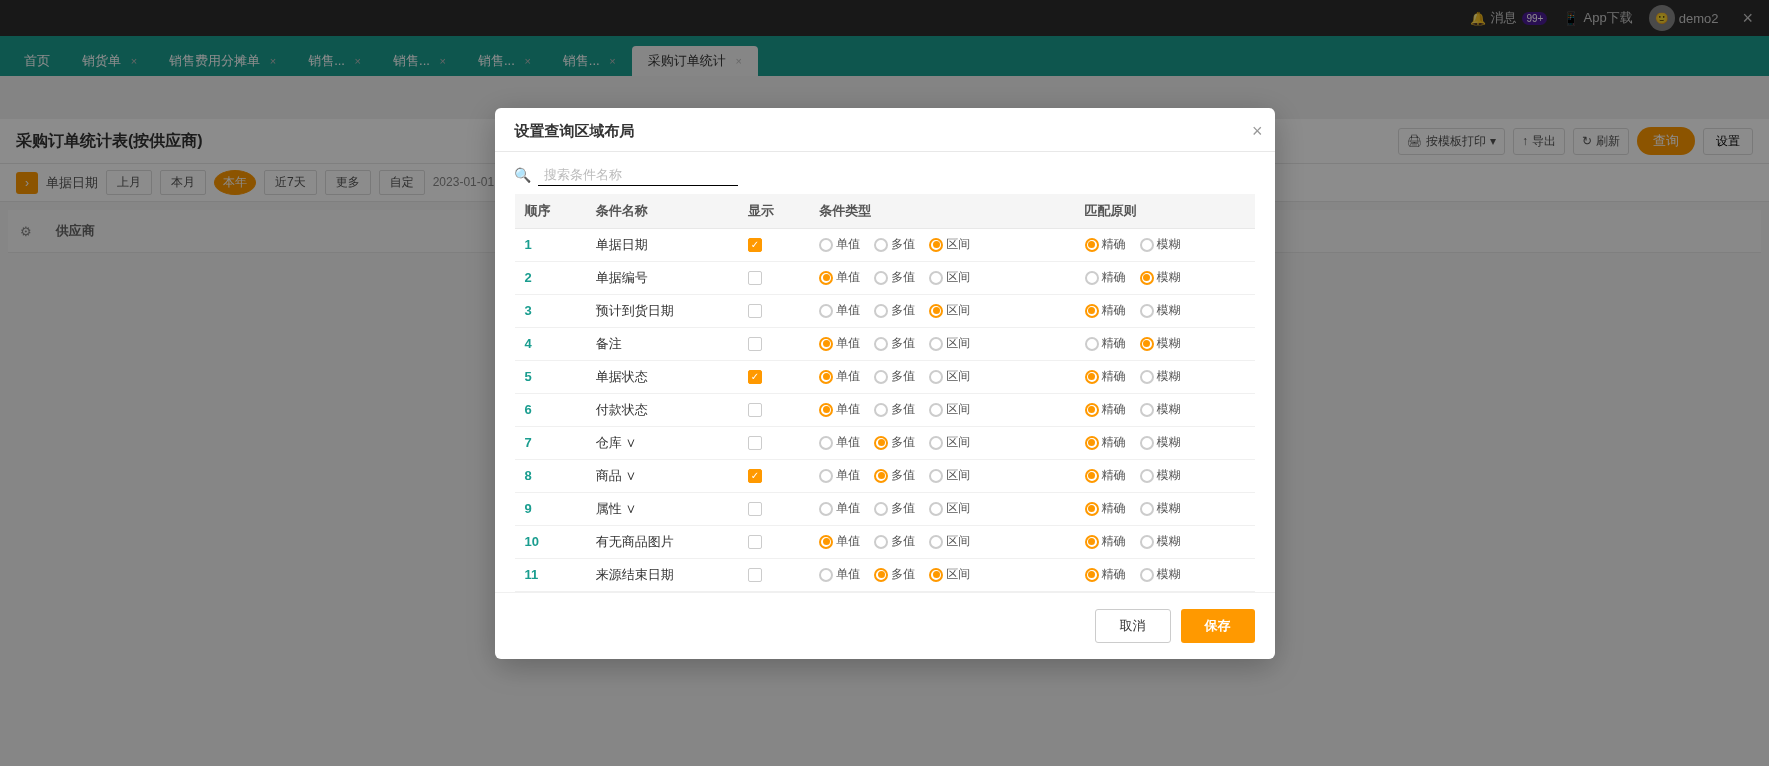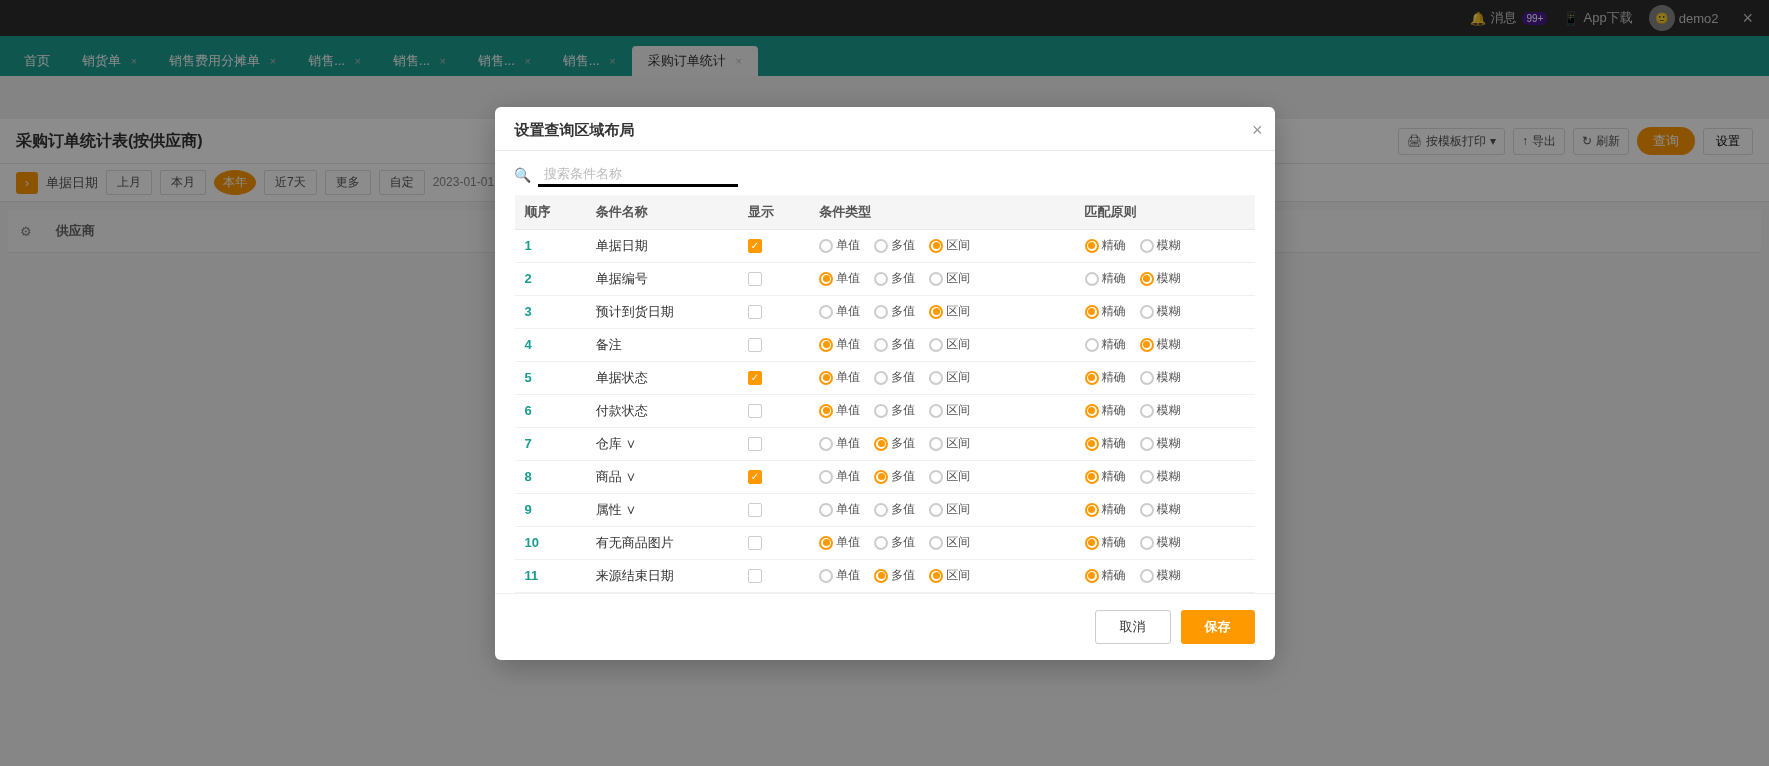--- a/index.html
+++ b/index.html
@@ -267,21 +267,21 @@
     
     .modal-search {
       padding: 12px 20px 8px 20px;
       display: flex;
       align-items: center;
       gap: 6px;
     }
     .modal-search-icon { color: #bbb; font-size: 14px; }
     .modal-search-input {
       border: none;
-      border-bottom: 3px solid #000000;
+      border-bottom: 1px solid #000000;
       outline: none;
       font-size: 13px;
       color: #14532d;
       padding: 3px 6px;
       width: 200px;
       background: transparent;
     }
     .modal-search-input::placeholder { color: #bbb; }
 
     

